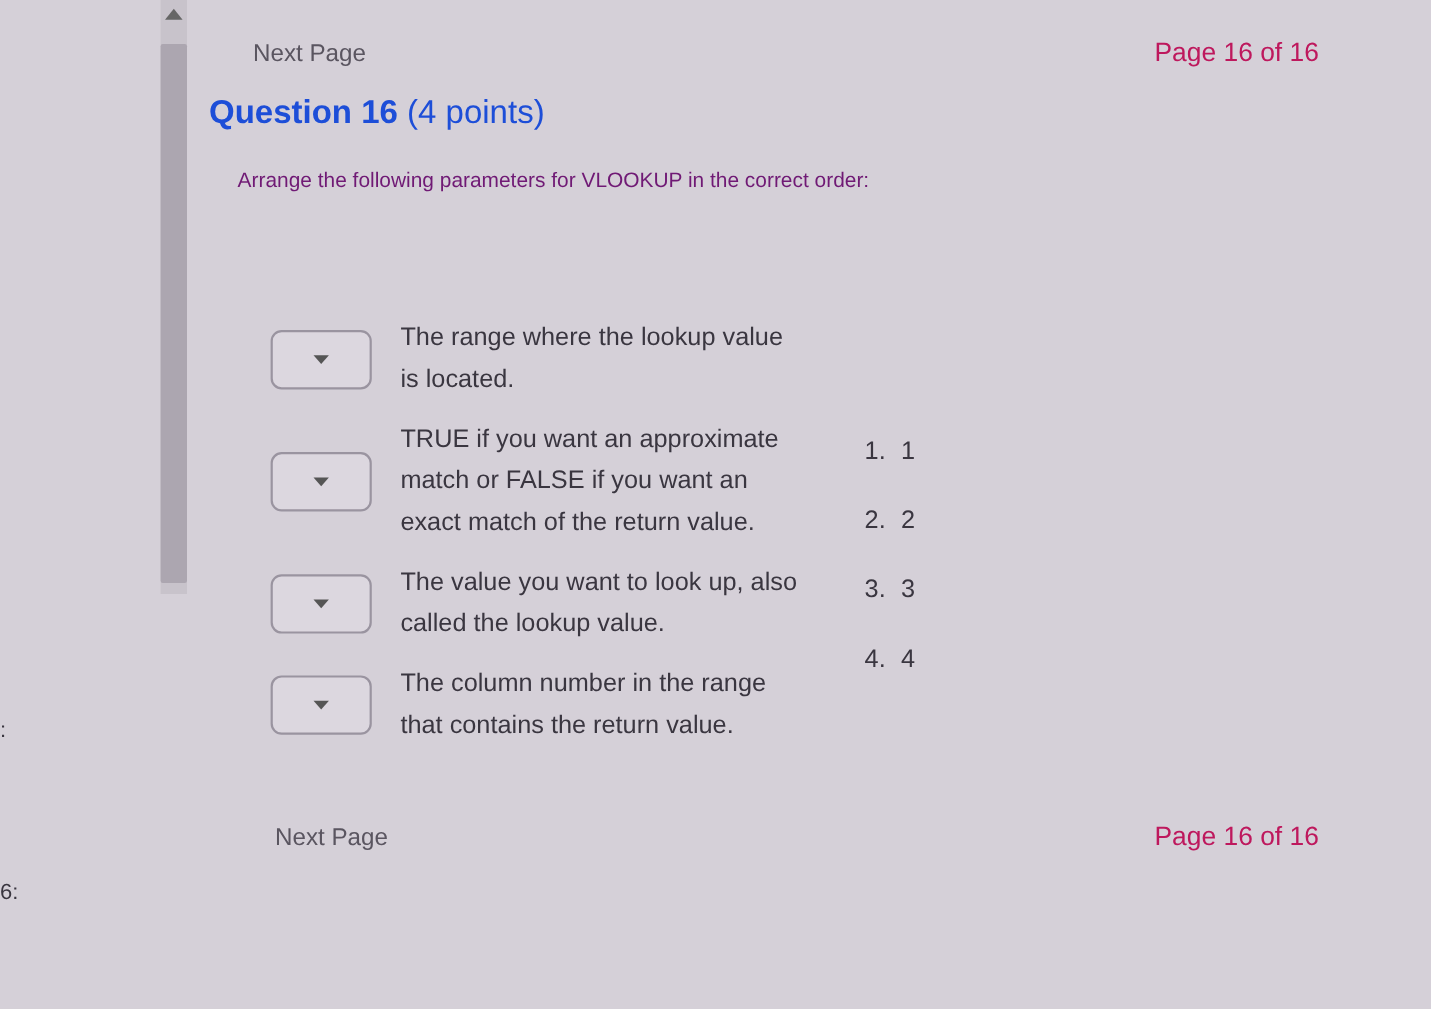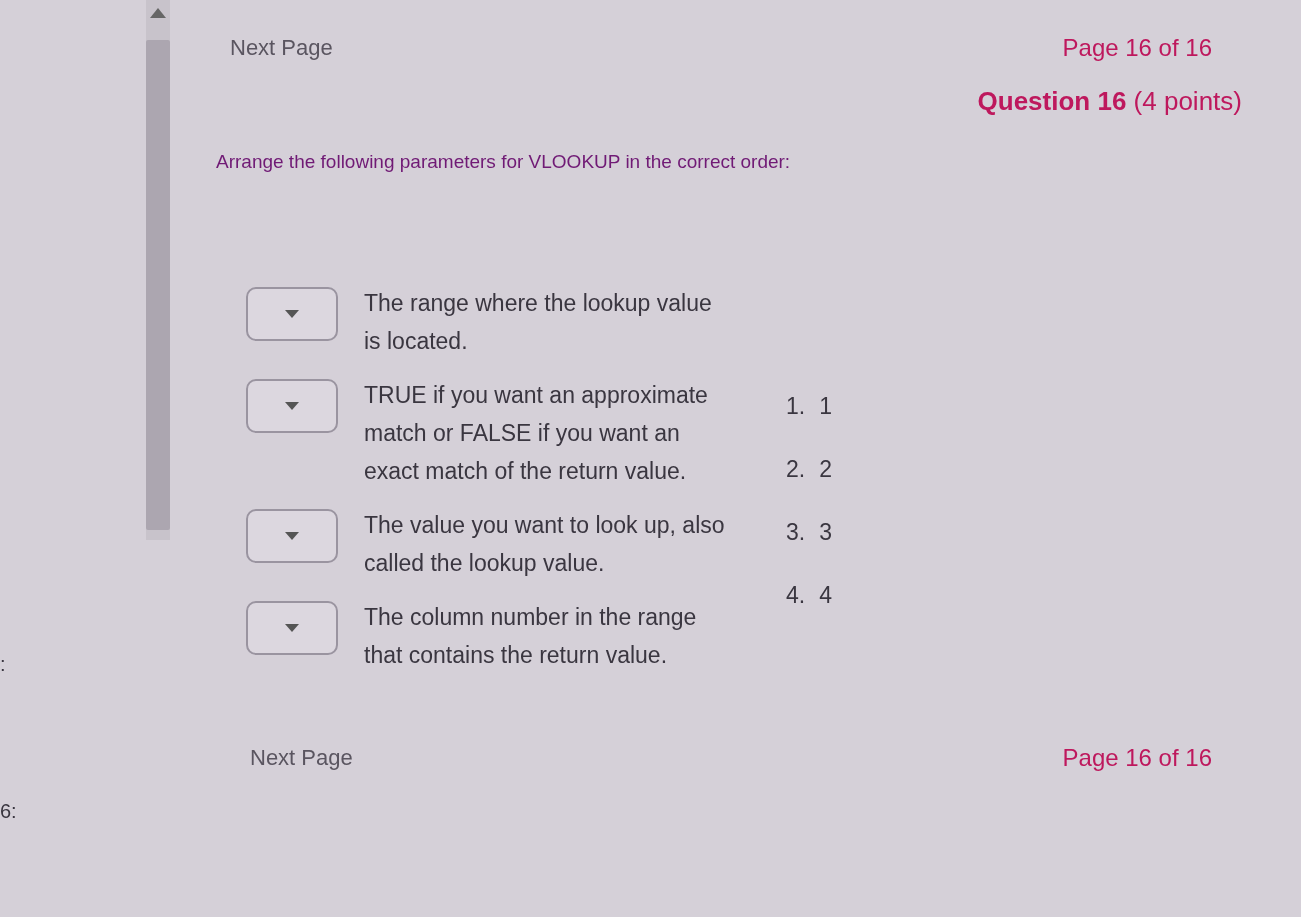--- a/index.html
+++ b/index.html
@@ -39,42 +39,41 @@
       width: 0;
       height: 0;
       border-left: 8px solid transparent;
       border-right: 8px solid transparent;
       border-bottom: 10px solid #666;
     }
     .content {
       position: absolute;
       left: 190px;
       top: 0;
-      right: 59px;
+      right: 72px;
     }
     .nav-row {
       display: flex;
       justify-content: space-between;
       align-items: center;
       padding: 34px 30px 24px 40px;
     }
     .next-page-link {
       color: #5a5560;
       font-size: 22px;
       cursor: pointer;
     }
     .page-indicator {
       color: #be185d;
       font-size: 24px;
     }
     .question-header {
       padding: 0 0 10px 0;
-      font-size: 26px;
-      color: #be185d;
-      text-align: right;
+      font-size: 30px;
+      color: #1d4ed8;
     }
     .question-header .q-title {
       font-weight: 700;
     }
     .question-header .q-points {
       font-weight: 400;
     }
     .instruction {
       padding: 24px 0 0 26px;
       font-size: 19px;
@@ -86,21 +85,21 @@
       gap: 60px;
     }
     .items-col {
       display: flex;
       flex-direction: column;
       gap: 14px;
       width: 480px;
     }
     .item-row {
       display: flex;
-      align-items: flex-start;
+      align-items: center;
       gap: 26px;
     }
     .dropdown {
       width: 92px;
       height: 54px;
       border: 2px solid #9a94a0;
       border-radius: 10px;
       background: #dcd7df;
       display: flex;
       align-items: center;

